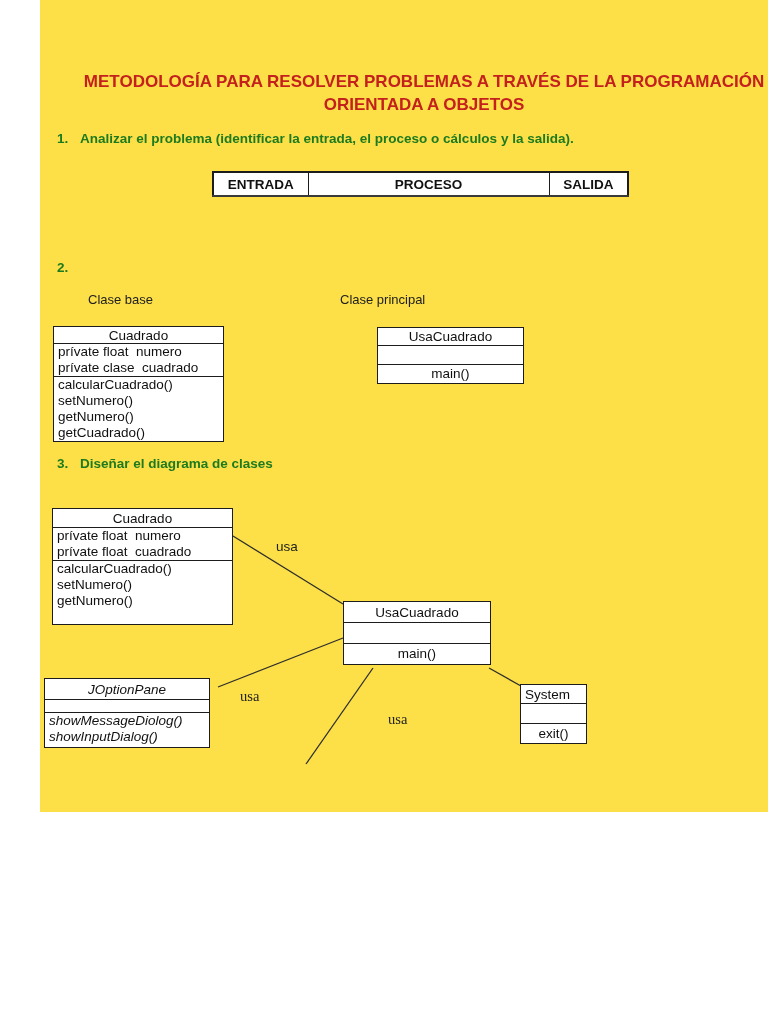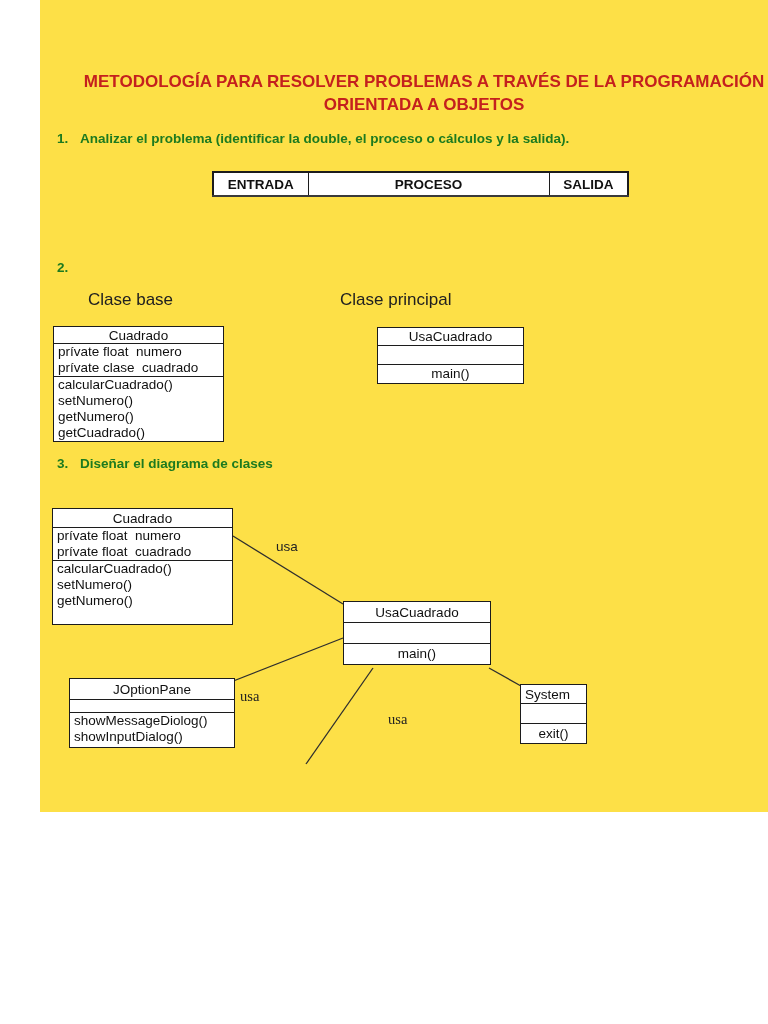--- a/index.html
+++ b/index.html
@@ -10,21 +10,21 @@
   .abs{position:absolute;}
   
   .doc-title{
     left:28px;top:70px;width:712px;text-align:center;
     font-size:17px;font-weight:bold;line-height:23px;color:#c4201e;
   }
   
   .heading{display:flex;font-size:13.5px;font-weight:bold;color:#1d7a1f;line-height:16px;}
   .heading .num{width:23px;flex:0 0 auto;}
   
-  .plain{font-size:17px;color:#202020;line-height:16px;}
+  .plain{font-size:13px;color:#202020;line-height:16px;}
   
   table.io{border-collapse:collapse;table-layout:fixed;background:#fff;}
   table.io,table.io td,table.io th{border:1.6px solid #1c1c1c;padding-left:34px;}
   table.io{border:2px solid #1c1c1c;}
   table.io th{
     font-size:13.5px;font-weight:bold;text-align:center;color:#111;
     height:22px;padding:0 4px;border-bottom:2.5px solid #3a3a3a;
   }
   table.io td{font-size:13.5px;font-weight:normal;text-align:left;color:#111;height:23px;padding:0 5px;}
   
@@ -44,21 +44,21 @@
 </style>
 </head>
 <body>
 
 <div class="page">
 
   <div class="abs doc-title">METODOLOGÍA PARA RESOLVER PROBLEMAS A TRAVÉS DE LA PROGRAMACIÓN ORIENTADA A OBJETOS</div>
 
   <div class="abs heading" style="left:17px;top:131px;width:720px;">
     <span class="num">1.</span>
-    <span>Analizar el problema (identificar la double, el proceso o cálculos y la salida).</span>
+    <span>Analizar el problema (identificar la entrada, el proceso o cálculos y la salida).</span>
   </div>
 
   <table class="io abs" style="left:172px;top:171px;">
     <colgroup>
         <col style="width:95px">
         <col style="width:241px">
         <col style="width:79px">
       </colgroup>
     <tbody>
         <tr>
@@ -120,21 +120,21 @@
       <div class="line">getNumero()</div>
     </div>
   </div>
 
   <div class="umlbox" style="left:303px;top:601px;width:148px;">
     <div class="row ttl" style="height:21px;line-height:21px;">UsaCuadrado</div>
     <div class="row" style="height:21px;"></div>
     <div class="row ctr" style="height:20px;line-height:20px;">main()</div>
   </div>
 
-  <div class="umlbox" style="left:29px;top:678px;width:166px;">
+  <div class="umlbox" style="left:4px;top:678px;width:166px;font-style:italic;">
     <div class="row ttl" style="height:21px;line-height:21px;">JOptionPane</div>
     <div class="row" style="height:13px;"></div>
     <div class="row" style="height:34px;">
       <div class="line">showMessageDiolog()</div>
       <div class="line">showInputDialog()</div>
     </div>
   </div>
 
   <div class="umlbox" style="left:480px;top:684px;width:67px;">
     <div class="row line" style="height:19px;line-height:19px;">System</div>

